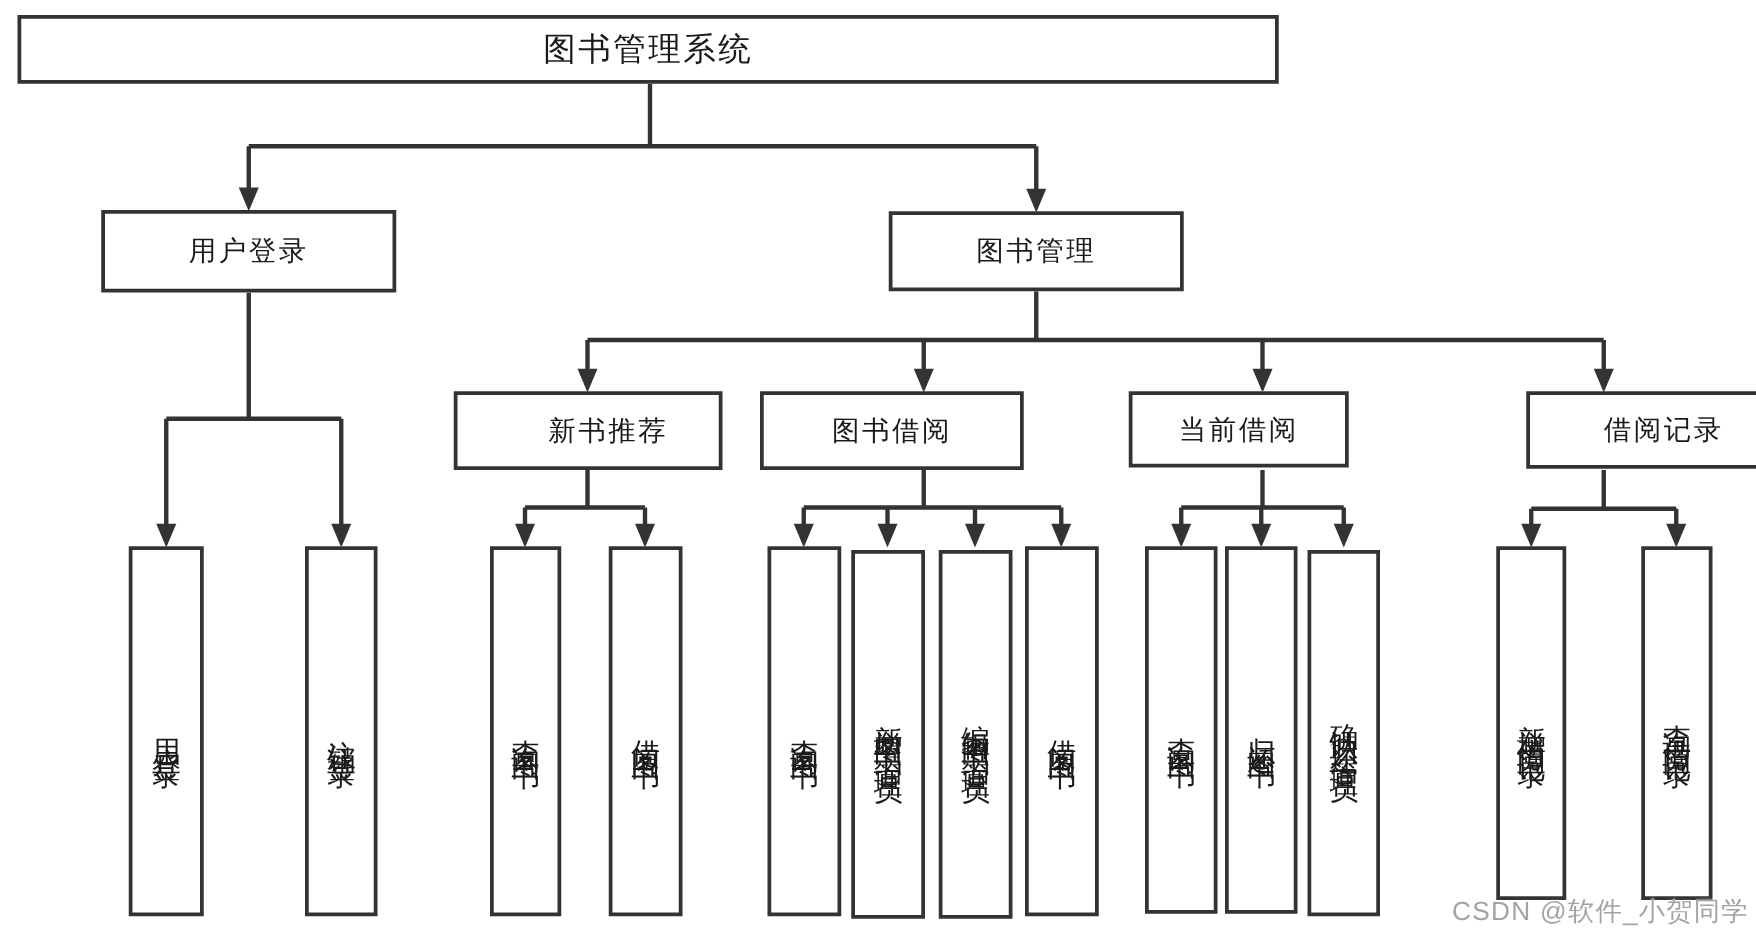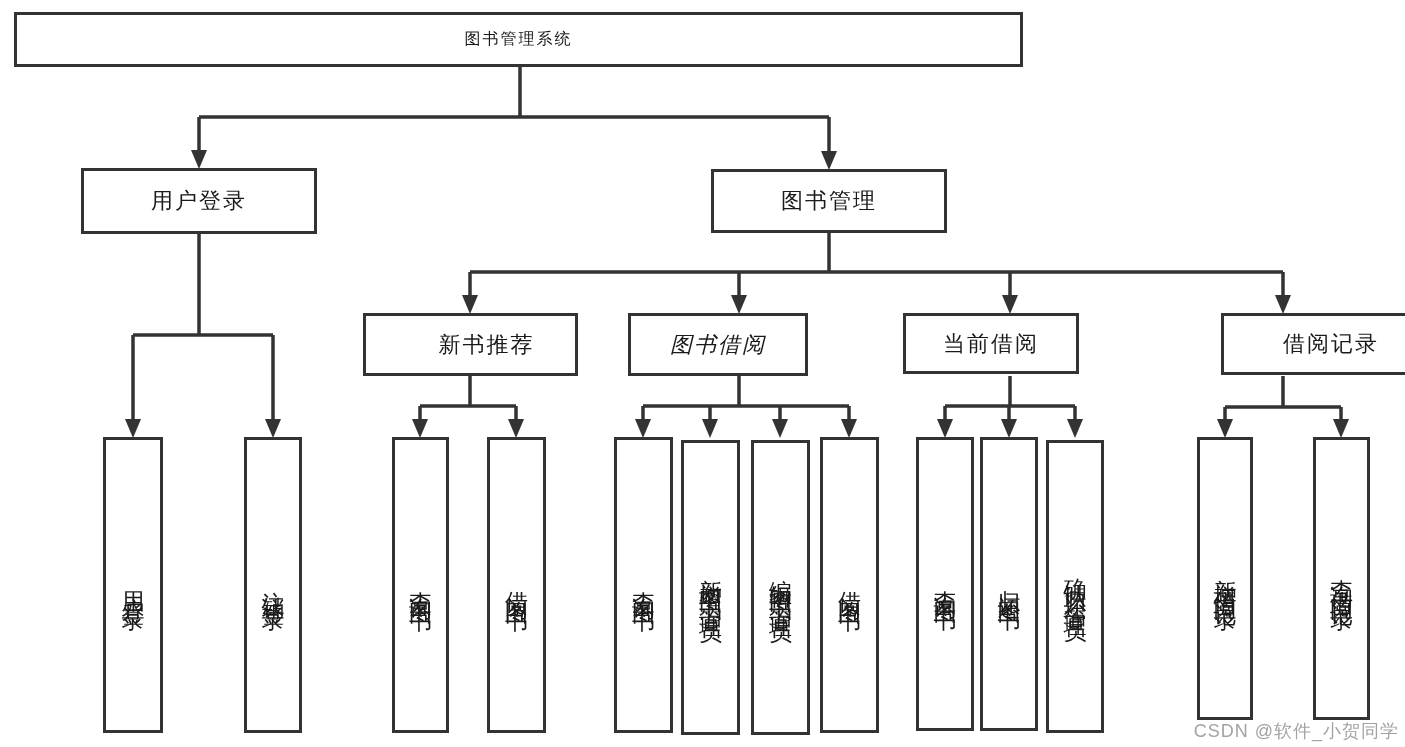--- a/index.html
+++ b/index.html
@@ -21,25 +21,25 @@
   }
   .h-label{font-size:22px;letter-spacing:2px;white-space:nowrap;}
   .leaf .v-label{
     writing-mode:vertical-rl;
     text-orientation:mixed;
     font-size:23px;
     letter-spacing:6px;
     line-height:1;
     white-space:nowrap;
   }
-  .root-label{font-size:16px;letter-spacing:2px;}
+  .root-label{font-size:26px;letter-spacing:2px;}
   #watermark{
     position:absolute;
     right:6px;bottom:4px;
-    font-size:18px;
+    font-size:21px;
     color:#a3a3a3;
     letter-spacing:1px;
     white-space:nowrap;
     text-shadow:0 0 2px #ffffff;
   }
 </style>
 </head>
 <body>
 
 <div id="canvas">
@@ -90,21 +90,21 @@
   <div class="node" style="left:81px;top:168px;width:236px;height:66px;">
     <span class="h-label">用户登录</span>
   </div>
   <div class="node" style="left:711px;top:169px;width:236px;height:64px;">
     <span class="h-label">图书管理</span>
   </div>
 
   <div class="node" style="left:363px;top:313px;width:215px;height:63px;padding-left:32px;">
     <span class="h-label">新书推荐</span>
   </div>
-  <div class="node" style="left:628px;top:313px;width:180px;height:63px;font-style:italic;">
+  <div class="node" style="left:608px;top:313px;width:211px;height:63px;">
     <span class="h-label">图书借阅</span>
   </div>
   <div class="node" style="left:903px;top:313px;width:176px;height:61px;">
     <span class="h-label">当前借阅</span>
   </div>
   <div class="node" style="left:1173px;top:313px;width:220px;height:62px;margin-left:48px;">
     <span class="h-label">借阅记录</span>
   </div>
 
   <div class="node leaf" style="left:103px;top:437px;width:60px;height:296px;">

